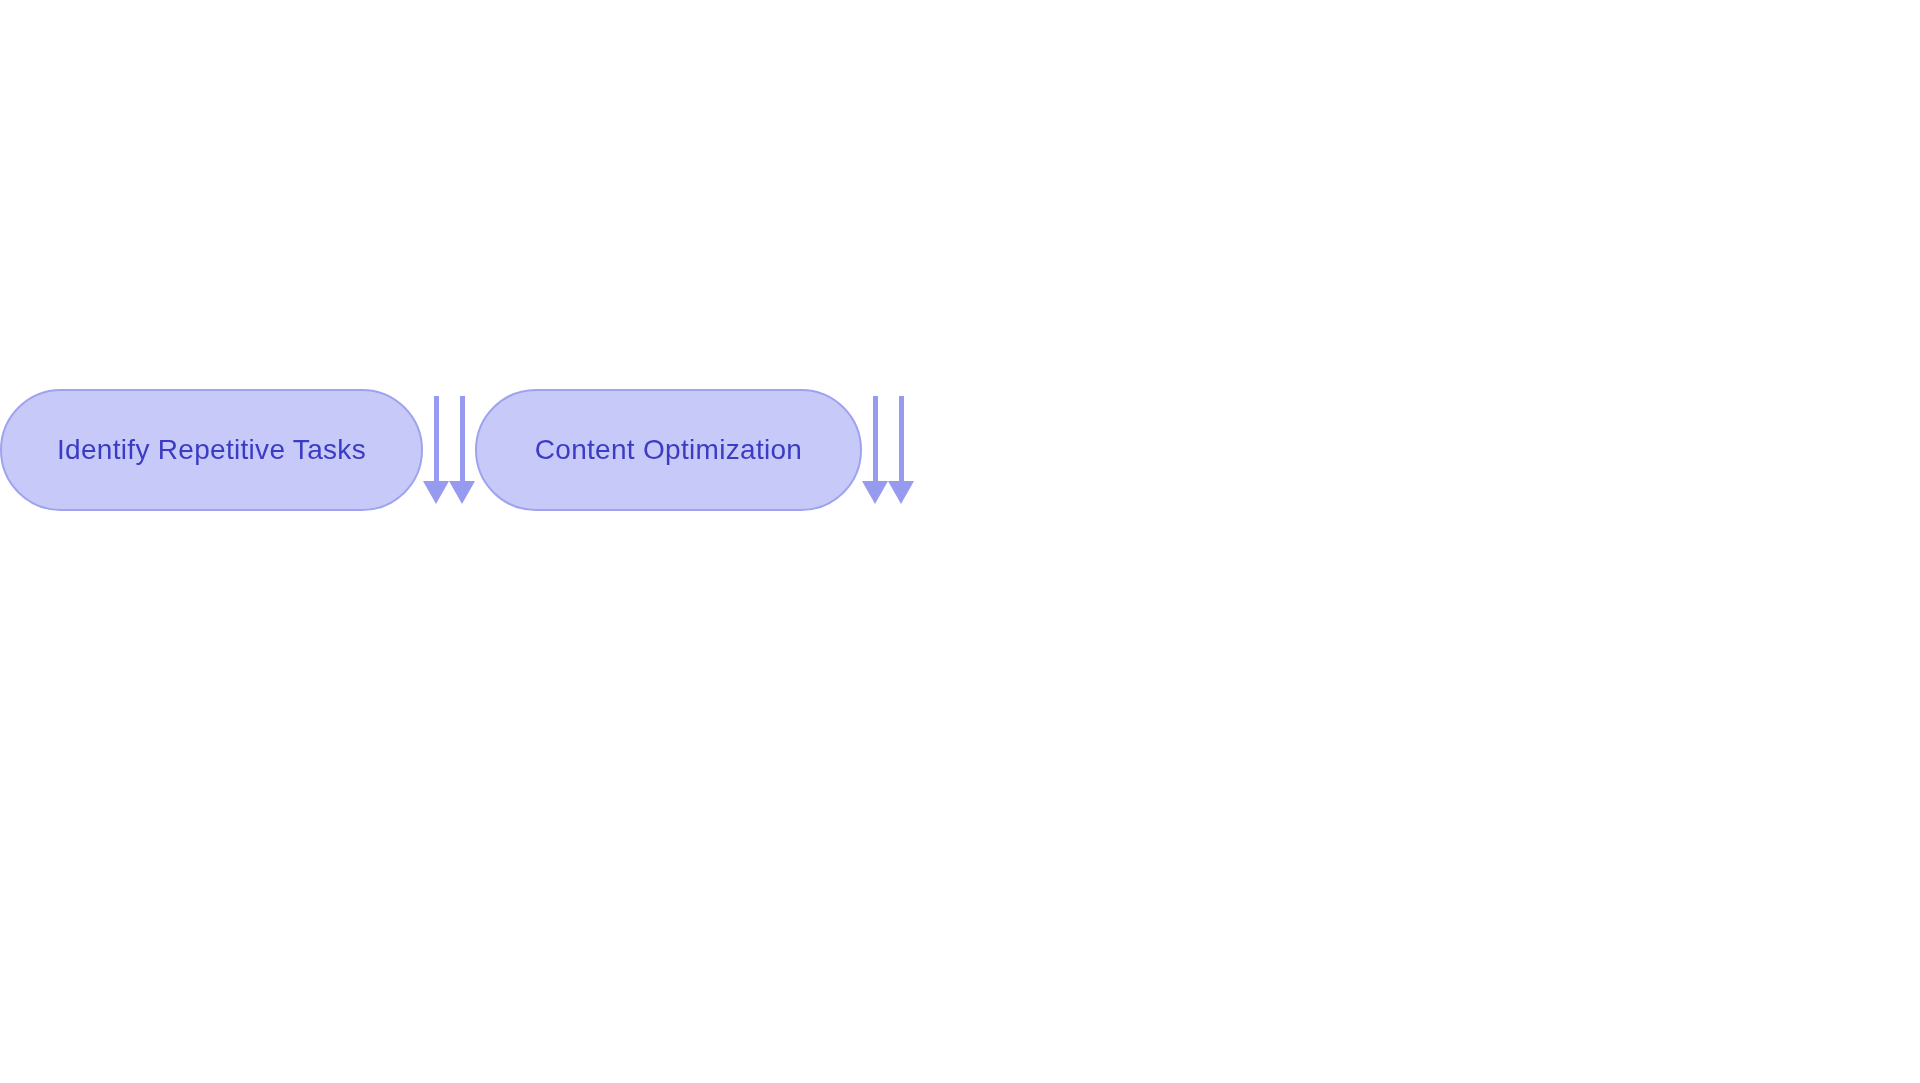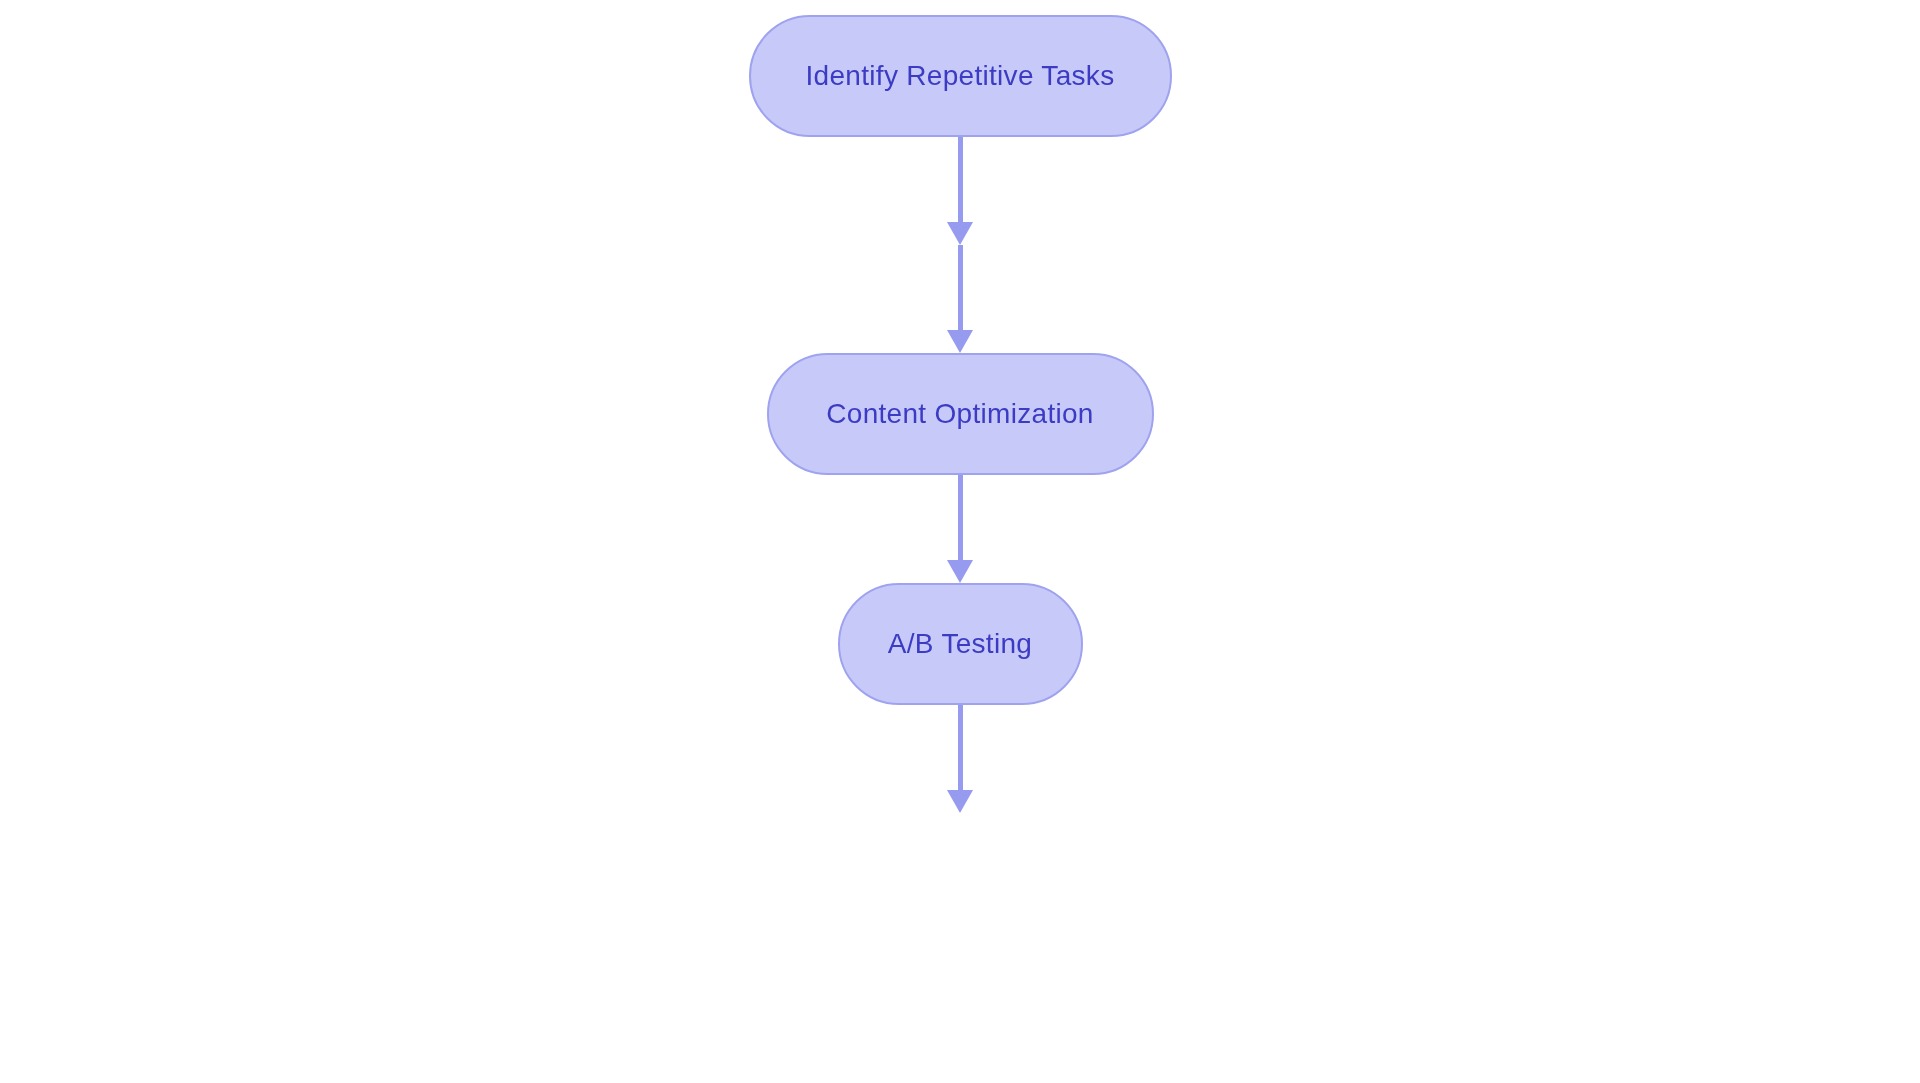--- a/index.html
+++ b/index.html
@@ -9,21 +9,20 @@
     width: 1920px;
     height: 1083px;
     overflow: hidden;
     font-family: "Liberation Sans", "DejaVu Sans", sans-serif;
   }
   .canvas {
     position: relative;
     width: 1920px;
     height: 885px;
     display: flex;
-    flex-direction: column;
     align-items: center;
     padding-top: 15px;
     box-sizing: border-box;
   }
   .node {
     box-sizing: border-box;
     height: 122px;
     border-radius: 61px;
     background: var(--node-fill, #c7caf8);
     border: 2px solid var(--node-border, #9fa3ef);
@@ -87,23 +86,20 @@
 
   <div class="node node-3">
     <span>Content Optimization</span>
   </div>
 
   <div class="arrow">
     <div class="line"></div>
     <div class="head"></div>
   </div>
 
-  <div class="node node-4">
-    <span>A/B Testing</span>
-  </div>
 
   <div class="arrow">
     <div class="line"></div>
     <div class="head"></div>
   </div>
 
 
 </div>
 
 </body></html>

